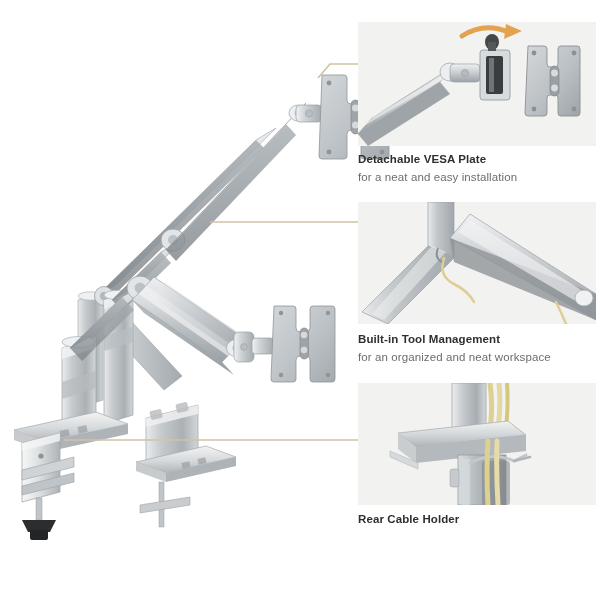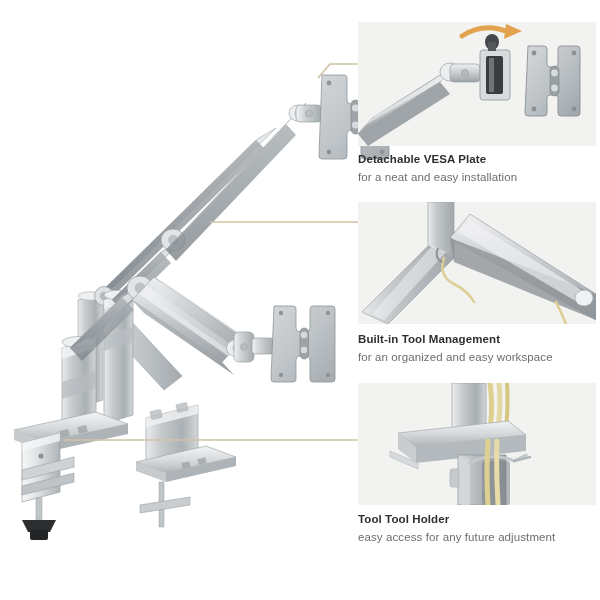--- a/index.html
+++ b/index.html
@@ -278,21 +278,21 @@
       <ellipse cx="226" cy="96" rx="9" ry="8" fill="#eff1f2" stroke="#a0a6aa" stroke-width="0.7"></ellipse>
 
       <path d="M86 56 q-6 18 10 26 q14 7 20 18" fill="none" stroke="#ddcf94" stroke-width="2.6" stroke-linecap="round"></path>
       <path d="M198 100 q6 12 10 22" fill="none" stroke="#ddcf94" stroke-width="2.6" stroke-linecap="round"></path>
 
       <path d="M80 46 q-4 10 4 14" fill="none" stroke="#8b9195" stroke-width="2"></path>
     </svg>
   </div>
 
   <div class="feat-title" style="left:358px;top:333px;">Built-in Tool Management</div>
-  <div class="feat-sub" style="left:358px;top:351px;">for an organized and easy workspace</div>
+  <div class="feat-sub" style="left:358px;top:351px;">for an organized and neat workspace</div>
 
   <div class="panel-img" style="left:358px;top:383px;width:238px;height:122px;">
     <svg width="238" height="122" viewBox="0 0 238 122">
       <defs>
         <linearGradient id="p3post" x1="0" y1="0" x2="1" y2="0">
           <stop offset="0" stop-color="#eceeef"></stop>
           <stop offset="0.30" stop-color="#c8cccf"></stop>
           <stop offset="0.72" stop-color="#a7adb1"></stop>
           <stop offset="1" stop-color="#d3d7d9"></stop>
         </linearGradient>
@@ -327,16 +327,15 @@
       <path d="M112 80 q22 -12 44 -2 l12 -6" fill="none" stroke="#c3c8cb" stroke-width="3" stroke-linecap="round"></path>
       <path d="M156 78 l16 -4" fill="none" stroke="#b0b5b9" stroke-width="2.6" stroke-linecap="round"></path>
 
       <path d="M130 58 q-2 30 0 64" fill="none" stroke="#ded090" stroke-width="5" stroke-linecap="round"></path>
       <path d="M139 58 q-1 30 1 64" fill="none" stroke="#e7dba7" stroke-width="5" stroke-linecap="round"></path>
 
       <rect x="92" y="86" width="9" height="18" rx="2" fill="#c6cacd" stroke="#9aa0a4" stroke-width="0.5"></rect>
     </svg>
   </div>
 
-  <div class="feat-title" style="left:358px;top:513px;">Tool Tool Holder</div>
-  <div class="feat-sub" style="left:358px;top:531px;">easy access for any future adjustment</div>
+  <div class="feat-title" style="left:358px;top:513px;">Rear Cable Holder</div>
 
 </div>
 
 </body></html>

